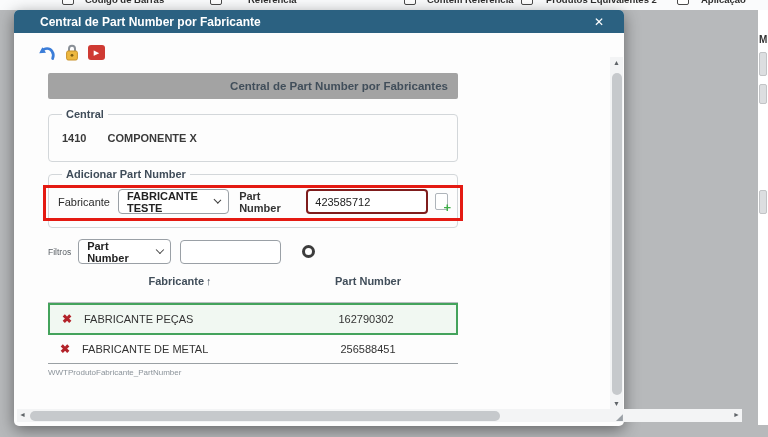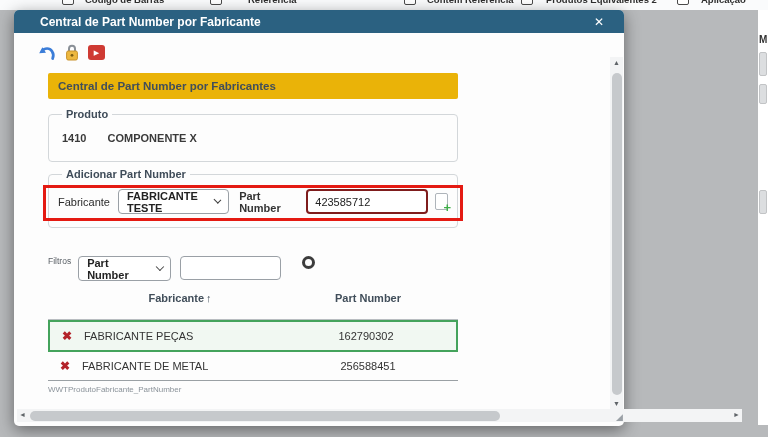--- a/index.html
+++ b/index.html
@@ -25,21 +25,21 @@
   .modal-body { position:relative; height:393px; }
 
   
   .toolbar { position:absolute; left:24px; top:11px; display:flex; gap:9px; align-items:center; }
   .tb-btn { display:flex; align-items:center; justify-content:center; cursor:pointer; }
   .play-btn { width:17px; height:15px; background:#cf3a33; border-radius:3px; color:#fff; font-size:7px;
               display:flex; align-items:center; justify-content:center; }
 
   
   .content { position:absolute; left:34px; top:40px; width:410px; }
-  .panel-header { background:#eab308; color:#414e5a; font-weight:700; font-size:11.5px; padding:7px 10px; border-radius:2px; }
+  .panel-header { background:#a3a3a3; color:#414e5a; font-weight:700; font-size:11.5px; padding:7px 10px; border-radius:2px;text-align:right; }
   fieldset { border:1px solid #d3d7da; border-radius:4px; padding:2px 9px 9px; background:#fdfdfd; }
   fieldset.f-produto { margin-top:9px; }
   fieldset.f-adicionar { margin-top:6px; }
   legend { font-size:11px; font-weight:700; color:#3f4c59; padding:0 4px; margin-left:4px; }
   .produto-row { margin:10px 0 8px 4px; font-size:11px; font-weight:600; color:#3a3a3a; }
   .produto-row .pname { margin-left:18px;margin-top:6px; }
 
   .adicionar-row { position:relative; display:flex; align-items:center; margin:7px 0 4px 0; font-size:11px; }
   .red-frame { position:absolute; left:-15px; right:-15px; top:-4px; bottom:-7px;
                border:3px solid #e41a12; pointer-events:none; z-index:6; }
@@ -49,21 +49,21 @@
          background:#fff; height:25px; padding:0 8px; font-size:11px; font-weight:600; color:#222; cursor:pointer; }
   .sel-fab { width:122px; margin-left:8px; margin-right:10px; }
   .chev { width:6px; height:6px; border-left:1.8px solid #3c3c3c; border-bottom:1.8px solid #3c3c3c;
           transform:rotate(-45deg); margin-left:8px; margin-top:-3px; }
   .pn-input { width:122px; height:25px; border:2px solid #7f1d1d; border-radius:4px; margin-left:8px;
               font-size:11px; padding:0 7px; color:#222; font-family:"Liberation Sans",sans-serif; outline:none; }
   .add-btn { position:relative; width:14px; height:17px; background:#fff; border:1px solid #aeb4ba; border-radius:2px;
              margin-left:7px; cursor:pointer; }
   .add-btn .plus { position:absolute; right:-4px; bottom:-5px; color:#3fae49; font-weight:900; font-size:13px; line-height:1; }
 
-  .filtros-row { display:flex; align-items:flex-start; margin-top:28px; }
+  .filtros-row { display:flex; align-items:center; margin-top:11px; }
   .filtros-lab { font-size:8.5px; color:#5a6066; margin-right:7px; }
   .sel-filter { width:93px; margin-right:9px; }
   .sel-filter .sv { font-weight:600; }
   .filter-input { width:101px; height:24px; border:1px solid #9aa0a6; border-radius:4px; font-size:11px; padding:0 6px;
                   font-family:"Liberation Sans",sans-serif; outline:none; }
   .donut { width:13px; height:13px; border:3.6px solid #3c3c3c; border-radius:50%; margin-left:21px; cursor:pointer; }
 
   
   .tbl { margin-top:7px; }
   .thead { display:flex; align-items:center; font-size:11px; font-weight:700; color:#414e5a;
@@ -151,21 +151,21 @@
         <span class="tb-btn play-btn">
           <span>▶</span>
         </span>
       </div>
 
       <div class="content">
 
         <div class="panel-header">Central de Part Number por Fabricantes</div>
 
         <fieldset class="f-produto">
-          <legend>Produto</legend>
+          <legend>Central</legend>
           <div class="produto-row">
             <span>1410</span>
             <span class="pname">COMPONENTE X</span>
           </div>
         </fieldset>
 
         <fieldset class="f-adicionar">
           <legend>Adicionar Part Number</legend>
           <div class="adicionar-row">
             <div class="red-frame"></div>

